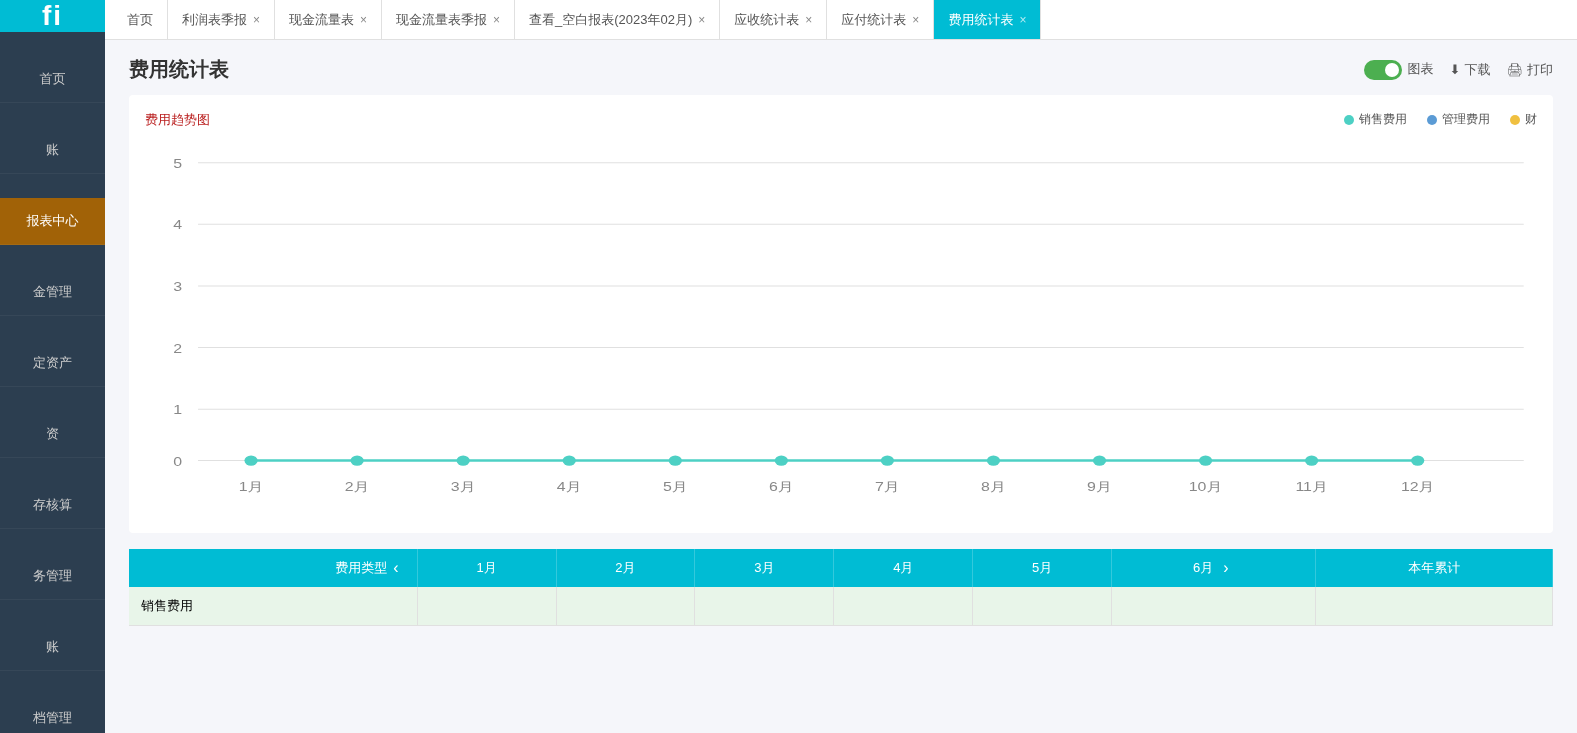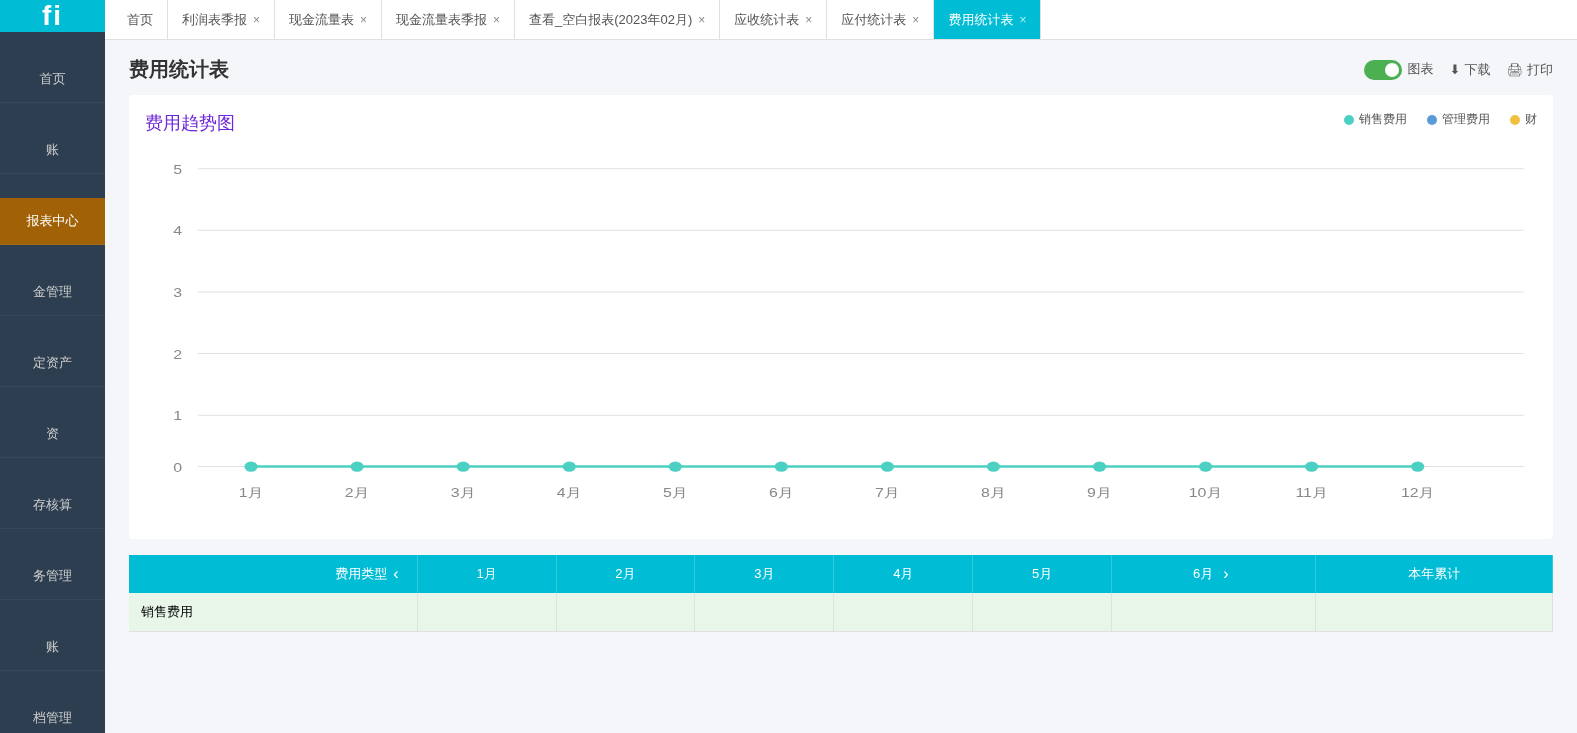--- a/index.html
+++ b/index.html
@@ -141,22 +141,22 @@
 
     
     .chart-container {
       background: white;
       margin: 0 24px 16px 24px;
       border-radius: 4px;
       padding: 16px;
       position: relative;
     }
     .chart-title {
-      font-size: 18px;
-      color: #6d28d9;
+      font-size: 13px;
+      color: #b91c1c;
       margin-bottom: 8px;
     }
     .chart-legend {
       position: absolute;
       top: 16px;
       right: 16px;
       display: flex;
       gap: 20px;
       align-items: center;
     }

